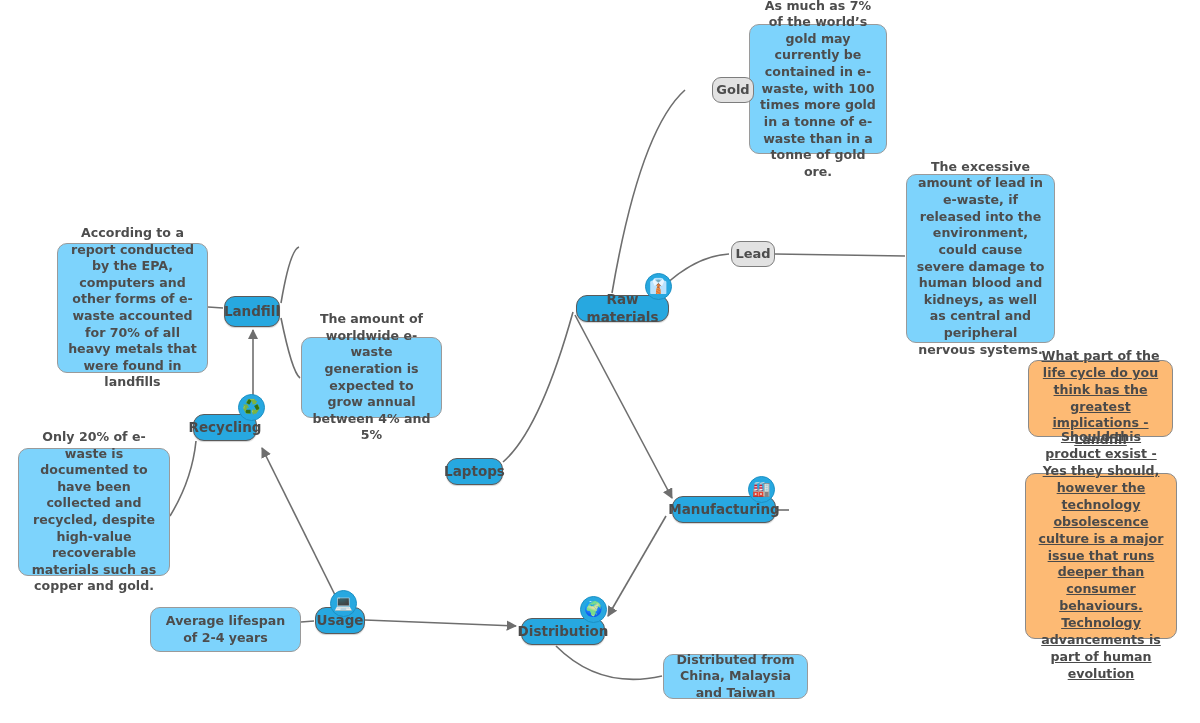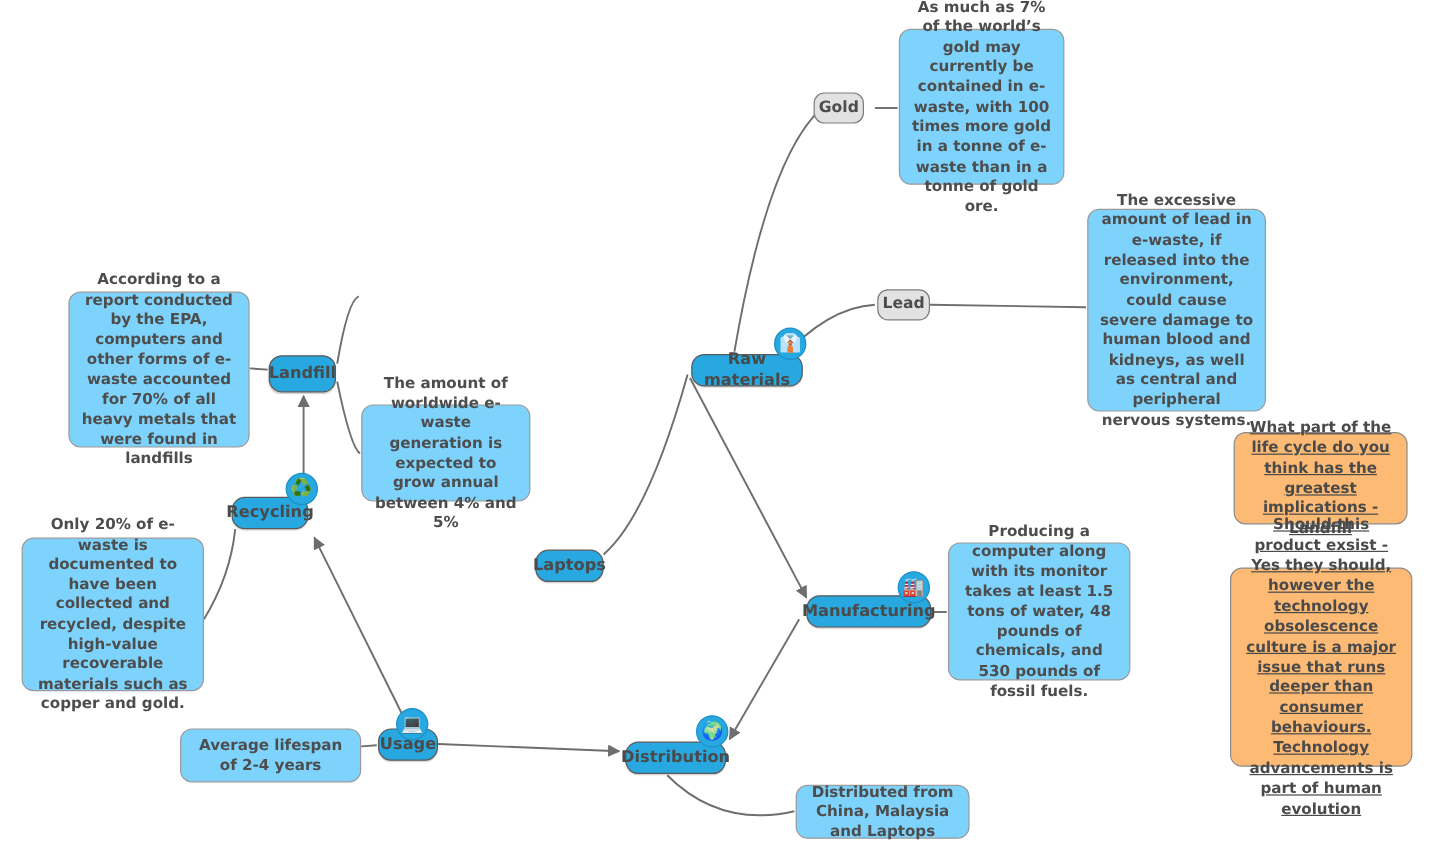--- a/index.html
+++ b/index.html
@@ -103,21 +103,21 @@
   }
 
   
   #n-landfill      { left: 224px; top: 296px; width: 56px;  height: 31px; }
   #n-recycling     { left: 193px; top: 414px; width: 64px;  height: 27px; }
   #n-usage         { left: 315px; top: 607px; width: 50px;  height: 27px; }
   #n-distribution  { left: 521px; top: 618px; width: 84px;  height: 27px; }
   #n-manufacturing { left: 672px; top: 496px; width: 104px; height: 27px; }
   #n-rawmaterials  { left: 576px; top: 295px; width: 93px;  height: 27px; }
   #n-laptops       { left: 446px; top: 458px; width: 57px;  height: 27px; }
-  #n-gold          { left: 678px; top: 77px;  width: 42px;  height: 26px; }
+  #n-gold          { left: 712px; top: 77px;  width: 42px;  height: 26px; }
   #n-lead          { left: 731px; top: 241px; width: 44px;  height: 26px; }
 
   #b-recycling     { left: 238px; top: 394px; }
   #b-usage         { left: 330px; top: 590px; }
   #b-distribution  { left: 580px; top: 596px; }
   #b-manufacturing { left: 748px; top: 476px; }
   #b-rawmaterials  { left: 645px; top: 273px; }
 
   #note-epa        { left: 57px;  top: 243px; width: 151px; height: 130px; }
   #note-only20     { left: 18px;  top: 448px; width: 152px; height: 128px; }
@@ -192,26 +192,23 @@
   </div>
 
   <div class="node note" id="note-gold">
     <span>As much as 7% of the world’s gold may currently be contained in e-waste, with 100 times more gold in a tonne of e-waste than in a tonne of gold ore.</span>
   </div>
 
   <div class="node note" id="note-lead">
     <span>The excessive amount of lead in e-waste, if released into the environment, could cause severe damage to human blood and kidneys, as well as central and peripheral nervous systems.</span>
   </div>
 
-  <div class="node note" id="note-producing">
-    <span>Producing a computer along with its monitor takes at least 1.5 tons of water, 48 pounds of chemicals, and 530 pounds of fossil fuels.</span>
-  </div>
 
   <div class="node note" id="note-china">
-    <span>Distributed from China, Malaysia and Laptops</span>
+    <span>Distributed from China, Malaysia and Taiwan</span>
   </div>
 
   <div class="node question" id="q-lifecycle">
     <span>What part of the life cycle do you think has the greatest implications - Landfill</span>
   </div>
 
   <div class="node question" id="q-product">
     <span>Should this product exsist - Yes they should, however the technology obsolescence culture is a major issue that runs deeper than consumer behaviours. Technology advancements is part of human evolution</span>
   </div>
 

